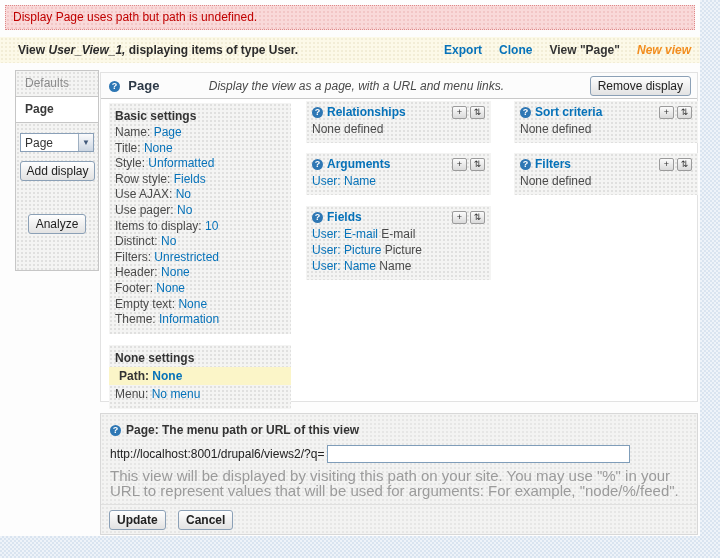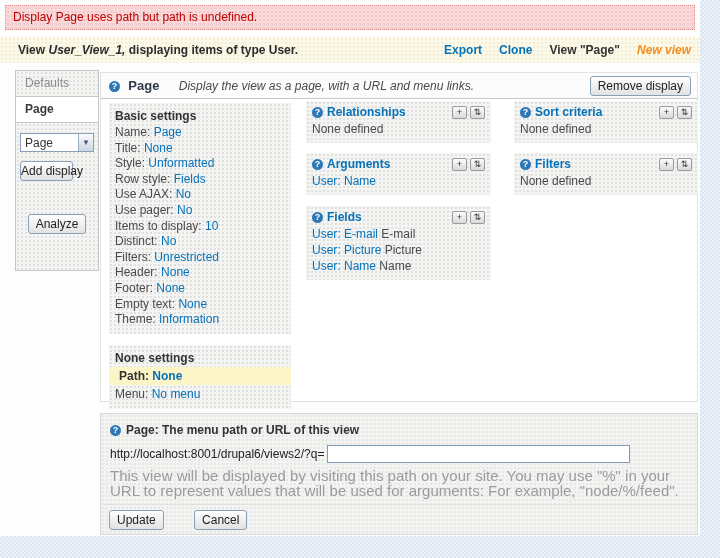--- a/index.html
+++ b/index.html
@@ -51,28 +51,28 @@
     position:absolute; right:0; top:0; bottom:0; width:15px;
     background:linear-gradient(#fbfbfc,#ccd6e2); border-left:1px solid #9fb0c2;
     color:#41597a; font-size:8px; display:flex; align-items:center; justify-content:center;
   }
 
   .btn {
     display:inline-block; background:linear-gradient(#fefefe,#e2e2e2);
     border:1px solid #8ba0b6; border-radius:3px; padding:2px 7px;
     font-size:12px; color:#222; font-family:inherit; white-space:nowrap; cursor:default;
   }
-  .add-display-btn { width:53px; text-align:center; padding:2px 0; }
+  .add-display-btn { width:75px; text-align:center; padding:2px 0; }
   .analyze-btn { display:block; margin:33px auto 0; }
 
   
   .main-panel { position:absolute; left:100px; top:72px; width:598px; height:330px; border:1px solid #e2e2e2; background:#fff; }
   .panel-header { height:26px; border-bottom:1px solid #c9c9c9; background:#fcfcfc; padding:5px 6px 0 8px; }
   .panel-title { font-weight:bold; font-size:13px; color:#2e3a48; margin:0 16px 0 5px; }
-  .panel-desc { font-style:italic; color:#4a4a4a; }
+  .panel-desc { font-style:italic; color:#4a4a4a;margin-left:30px; }
   .remove-btn { float:right; margin-top:-2px; }
 
   .block { position:absolute; padding:4px 6px 6px; }
   #basic-block        { left:8px;   top:30px;  width:182px; }
   #page-settings-block{ left:8px;   top:272px; width:182px; }
   #rel-block          { left:205px; top:28px;  width:185px; }
   #arg-block          { left:205px; top:80px;  width:185px; }
   #fields-block       { left:205px; top:133px; width:185px; }
   #sort-block         { left:413px; top:28px;  width:184px; }
   #filters-block      { left:413px; top:80px;  width:184px; }
@@ -96,21 +96,21 @@
   
   .form-box { position:absolute; left:100px; top:413px; width:598px; height:122px; border:1px solid #d8d8d8;
               background-color:#f3f3f2; background-image:radial-gradient(#e6e6e5 1px, rgba(0,0,0,0) 1px); background-size:4px 4px; }
   .form-title { padding:9px 10px 0 9px; font-weight:bold; color:#333; }
   .form-title .help { margin-right:5px; }
   .url-row { display:flex; align-items:center; padding:8px 10px 0 9px; }
   .url-prefix { color:#222; white-space:nowrap; }
   .path-input { margin-left:3px; width:303px; height:18px; border:1px solid #7f9db9; background:#fff; font-family:inherit; font-size:12px; padding:0 3px; }
   .form-desc { padding:5px 10px 0 9px; color:#9b9b9b; font-size:15px; line-height:15px; }
   .form-actions { margin-top:6px; border-top:1px solid #e0e0df; padding:5px 0 0 8px; }
-  .form-actions .btn { margin-right:27px; }
+  .form-actions .btn { margin-right:9px;font-weight:bold; }
 </style>
 </head>
 <body>
 
 <div class="screen">
   <div class="content-bg"></div>
 
   <div class="error-box">Display Page uses path but path is undefined.</div>
 
   <div class="header-band">

